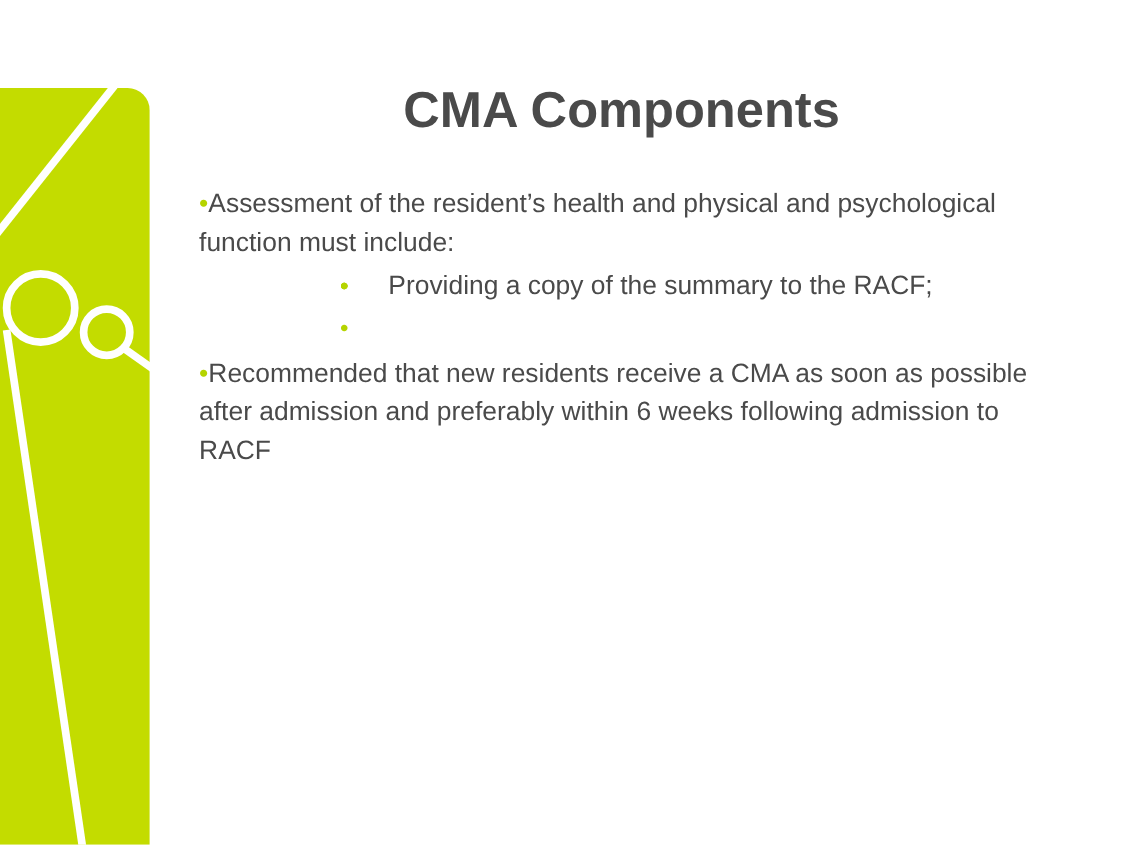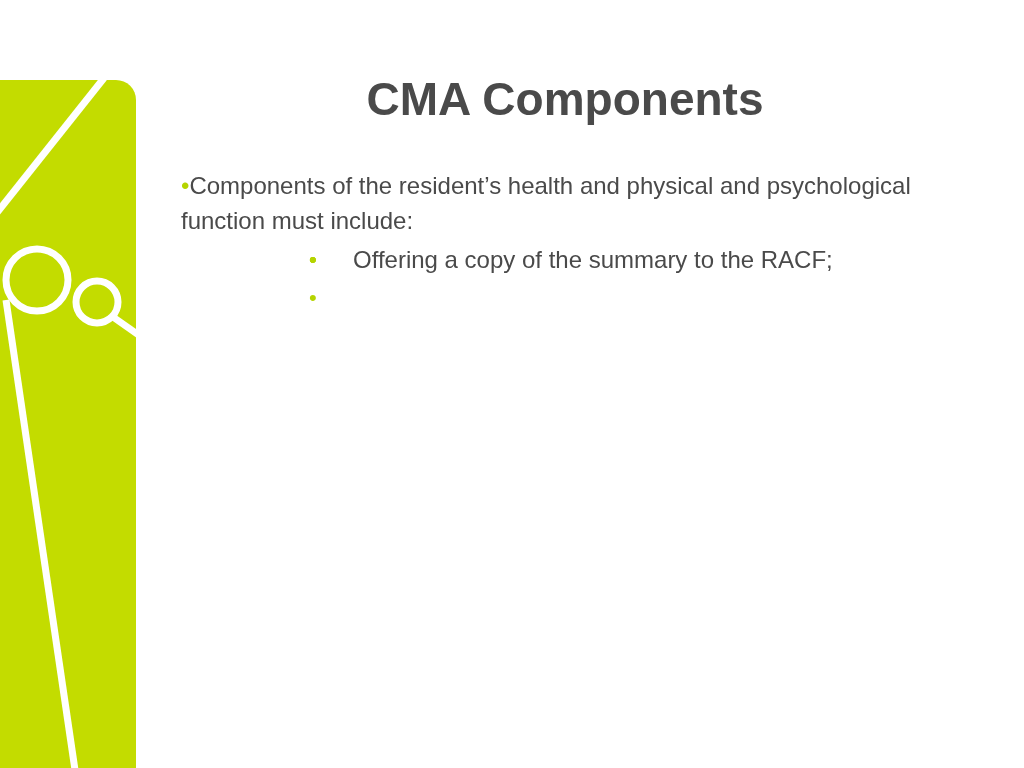--- a/index.html
+++ b/index.html
@@ -31,21 +31,22 @@
   <line x1="104" y1="78" x2="-4" y2="214" stroke="#ffffff" stroke-width="7"></line>
   <line x1="6" y1="300" x2="75" y2="770" stroke="#ffffff" stroke-width="7"></line>
   <circle cx="37" cy="280" r="31" fill="none" stroke="#ffffff" stroke-width="7"></circle>
   <circle cx="97" cy="302" r="21" fill="none" stroke="#ffffff" stroke-width="7"></circle>
   <line x1="113" y1="317" x2="140" y2="336" stroke="#ffffff" stroke-width="7"></line>
 </svg>
 
 <div class="title">CMA Components</div>
 
 <div class="content">
-  <p class="para"><span class="dot">•</span><span>Components of the resident’s health and physical and psychological function must include:</span></p>
+  <p class="para"><span class="dot">•</span><span>Assessment of the resident’s health and physical and psychological function must include:</span></p>
   <ul class="sublist">
     <li><span class="b">•</span></li>
     <li><span class="b">•</span></li>
-    <li><span class="b">•</span><span>Offering a copy of the summary to the RACF;</span></li>
+    <li><span class="b">•</span><span>Providing a copy of the summary to the RACF;</span></li>
     <li><span class="b">•</span></li>
   </ul>
   <div class="gap"></div>
+  <p class="para"><span class="dot">•</span><span>Recommended that new residents receive a CMA as soon as possible after admission and preferably within 6 weeks following admission to RACF</span></p>
 </div>
 
 </body></html>

